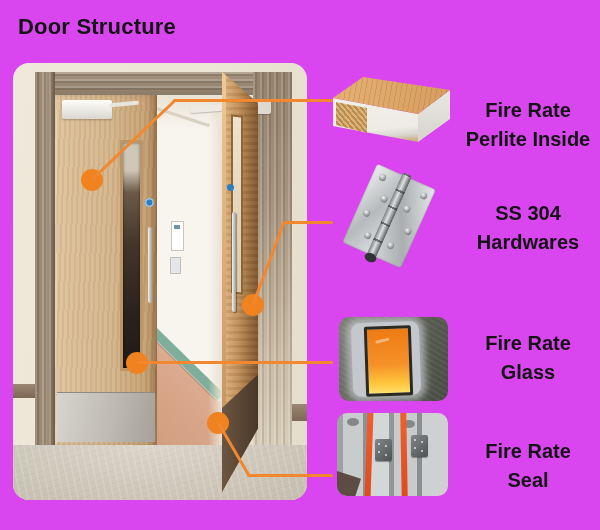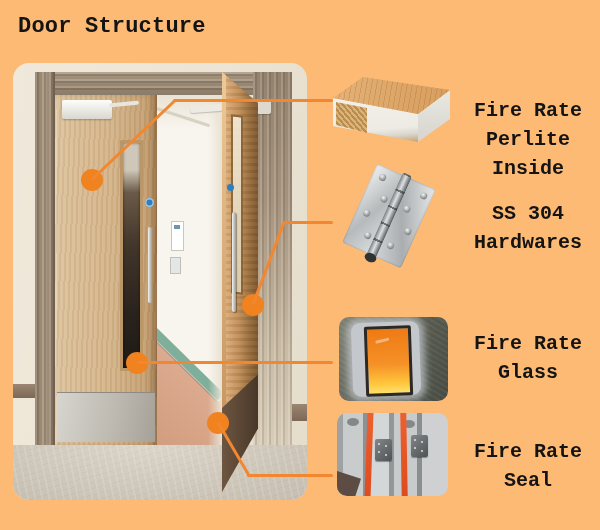--- a/index.html
+++ b/index.html
@@ -1,17 +1,17 @@
 <!DOCTYPE html>
 <html><head>
 <meta charset="utf-8">
 <style>
   html,body{margin:0;padding:0;background:#ffffff;}
-  .canvas{position:relative;width:600px;height:530px;background:#fdba74;overflow:hidden;
-          font-family:Liberation Mono, monospace;}
+  .canvas{position:relative;width:600px;height:530px;background:#d946ef;overflow:hidden;
+          font-family:Liberation Sans, sans-serif;}
   .title{position:absolute;left:18px;top:14px;font-size:22px;font-weight:700;color:#141414;letter-spacing:.2px;}
 
   
   .photo{position:absolute;left:13px;top:63px;width:294px;height:437px;border-radius:16px;overflow:hidden;
          background:linear-gradient(100deg,#f0e9db 0%,#ece4d4 55%,#e5ddcc 100%);}
   .floor{position:absolute;left:0;top:382px;width:100%;height:55px;
          background:radial-gradient(ellipse at 45% 0%,#dcd5c9 0%,#cbc4b7 70%,#c4bdb0 100%);}
   .floor-tex{position:absolute;inset:0;opacity:.5;background:
       repeating-linear-gradient(78deg,rgba(255,255,255,.25) 0 2px,transparent 2px 7px),
       repeating-linear-gradient(-15deg,rgba(120,110,95,.08) 0 1px,transparent 1px 6px);}

